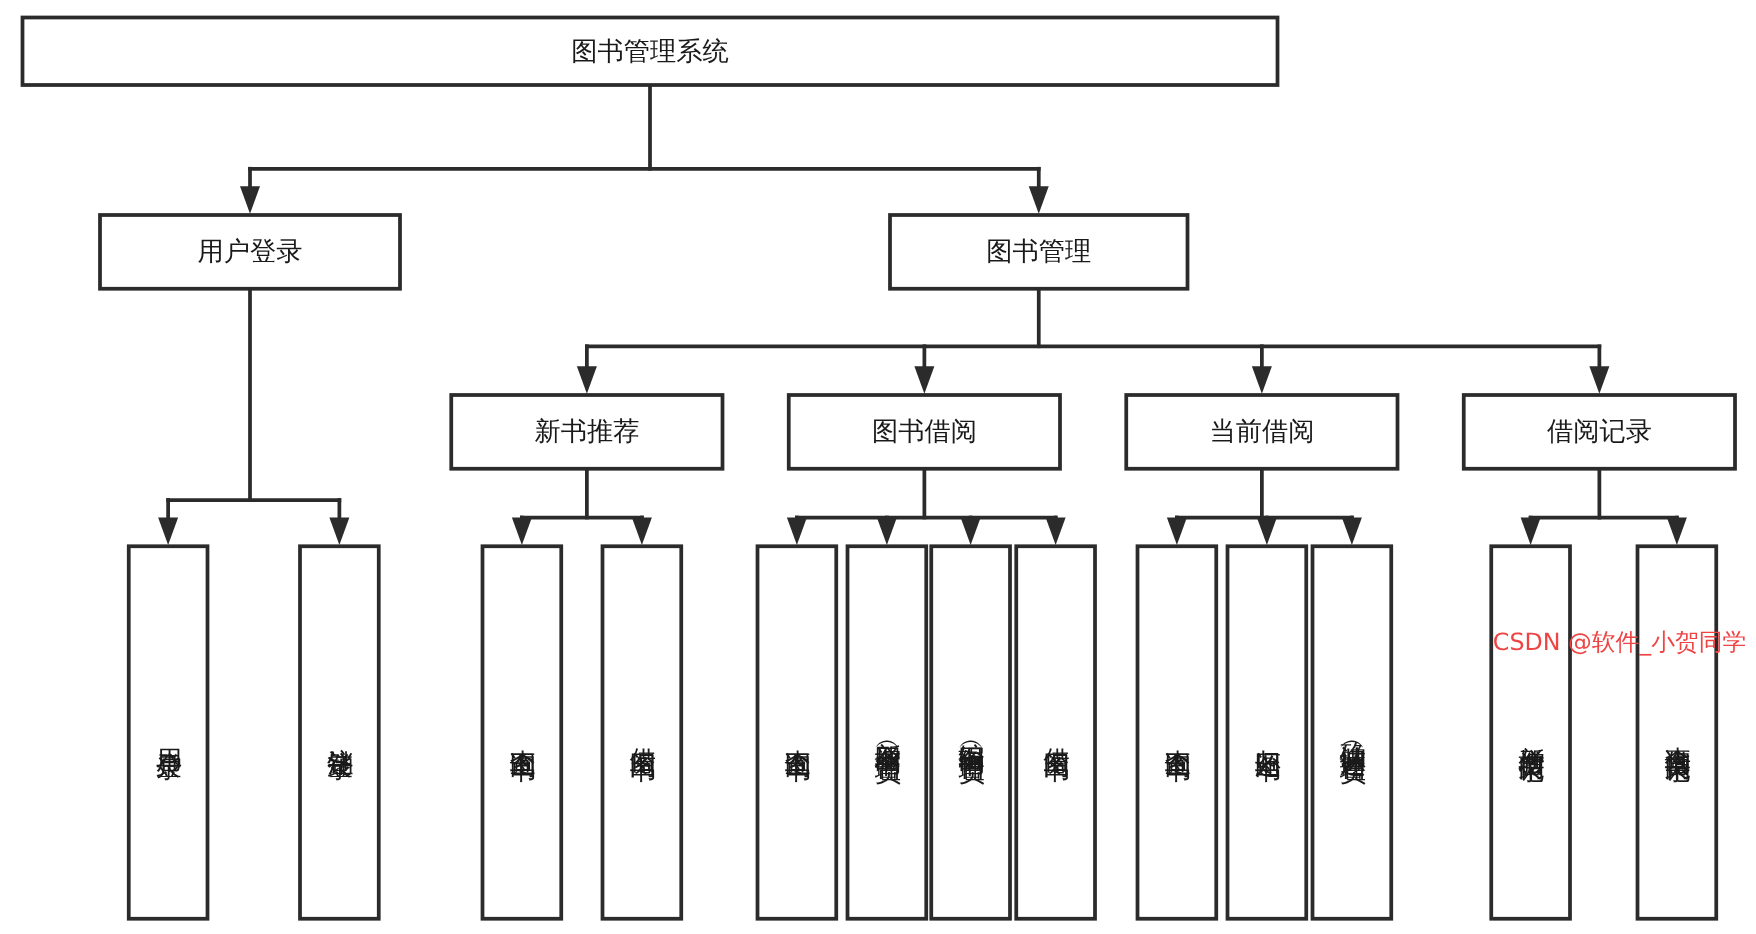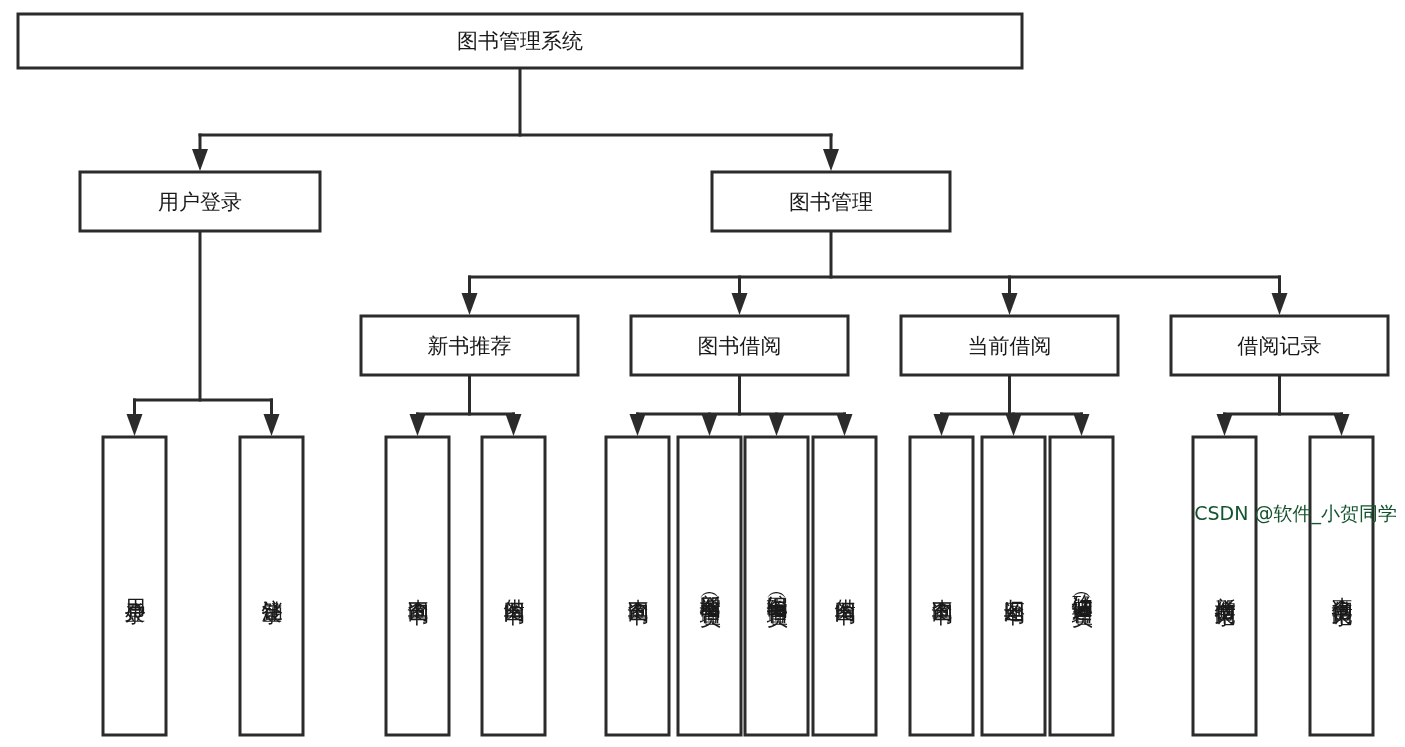--- a/index.html
+++ b/index.html
@@ -64,21 +64,21 @@
     color: #1a1a1a;
     letter-spacing: 2px;
     white-space: nowrap;
   }
   .watermark {
     position: absolute;
     right: 8px;
     bottom: 4px;
     font-family: "DejaVu Sans", "Liberation Sans", sans-serif;
     font-size: 19px;
-    color: #14532d;
+    color: #ef4444;
     white-space: nowrap;
     pointer-events: none;
   }
 </style>
 </head>
 <body>
 
 <div id="diagram-root">
   <svg class="canvas" viewBox="0 0 1405 747" xmlns="http://www.w3.org/2000/svg">
     <g id="connector-layer">

